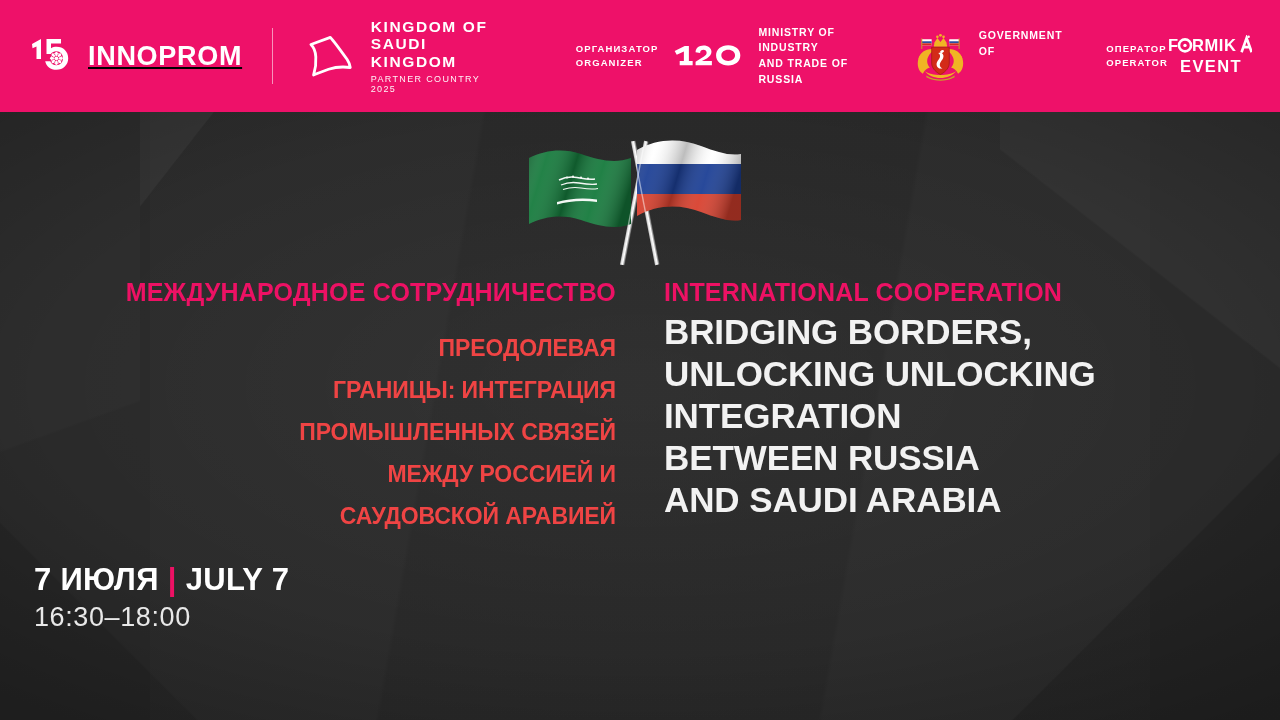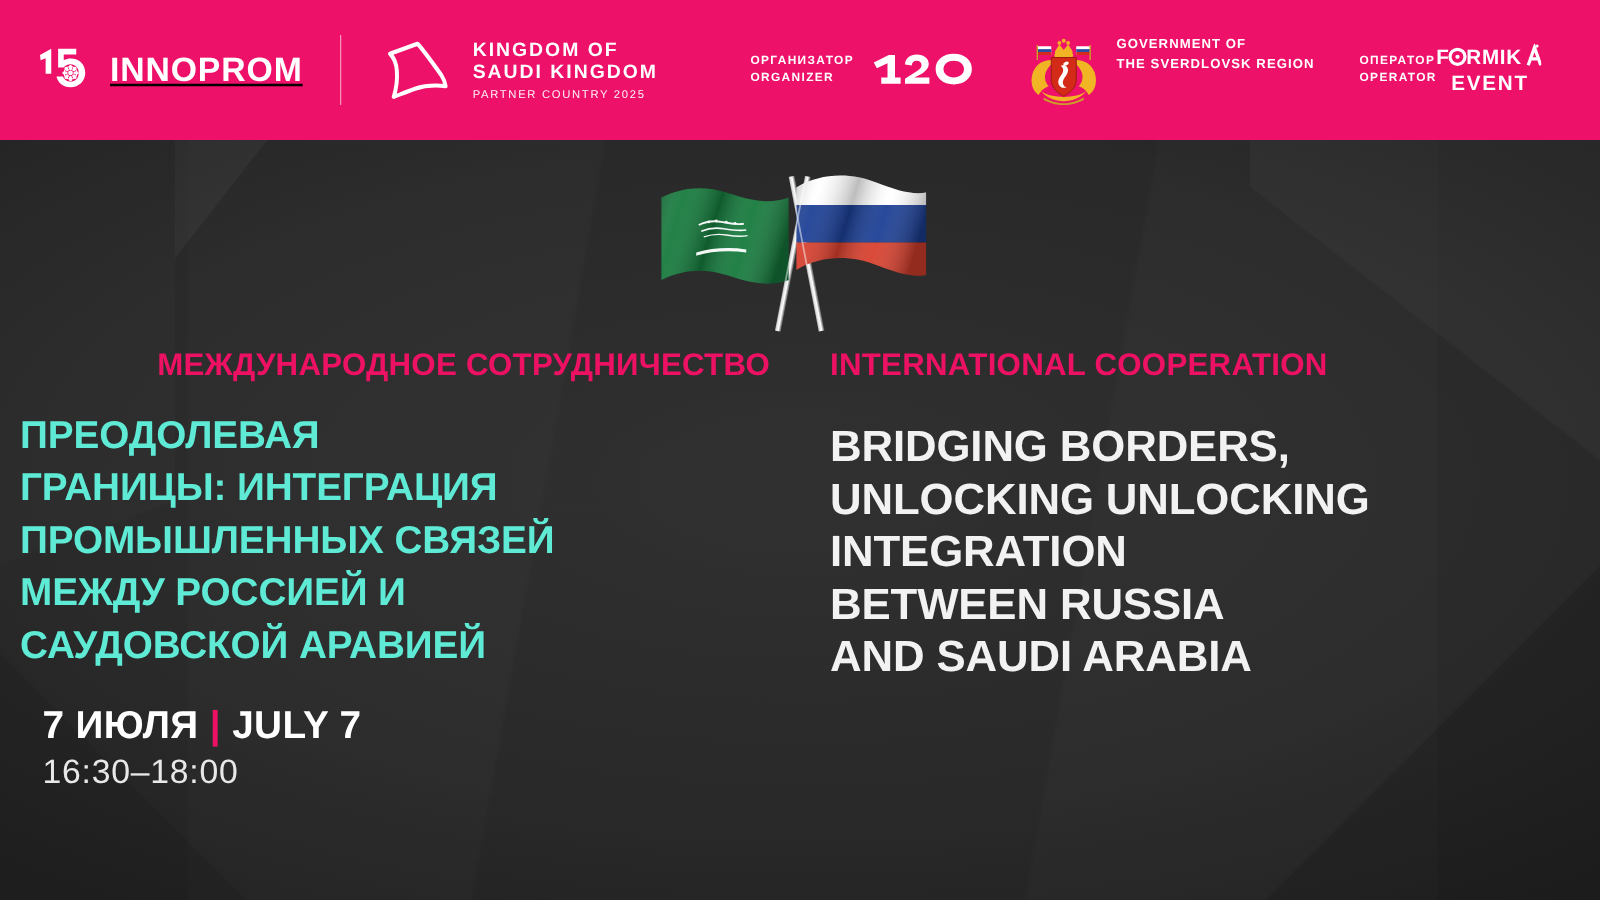--- a/index.html
+++ b/index.html
@@ -148,30 +148,30 @@
     letter-spacing: 0.2px;
     white-space: nowrap;
   }
   .kicker-ru { right: 664px; top: 0; }
   .kicker-en { left: 664px; top: 0; }
 
   .title-ru {
     position: absolute;
     right: 664px; top: 327px;
     width: 600px;
-    text-align: left;
-    color: #5eead4;
-    font-size: 31px;
+    text-align: right;
+    color: #ef4444;
+    font-size: 23px;
     font-weight: bold;
     line-height: 42px;
     letter-spacing: -0.1px;
   }
   .title-en {
     position: absolute;
-    left: 664px; top: 337px;
+    left: 664px; top: 311px;
     width: 600px;
     text-align: left;
     color: #f2f2f2;
     font-size: 35px;
     font-weight: bold;
     line-height: 42px;
     letter-spacing: -0.1px;
   }
   .title-line { display: block; white-space: nowrap; }
 
@@ -256,20 +256,24 @@
     <div class="hdr-group org-block">
       <div class="caption">
         <div>ОРГАНИЗАТОР</div>
         <div>ORGANIZER</div>
       </div>
       <svg class="logo120" viewBox="0 0 86 30">
         <path d="M2 9 L14 3 L19 3 L19 21 L23.5 21 L23.5 26 L8 26 L8 21 L13 21 L13 9.5 L4.5 13.5 Z" fill="#ffffff"></path>
         <path d="M27 10.5 C27 5.8 31 2.5 36.5 2.5 C42 2.5 46 5.6 46 10 C46 13 44.3 15.2 40.5 18 L34.5 21 L46.5 21 L46.5 26 L27 26 L27 22 L37 15.5 C39.3 14 40.2 12.7 40.2 11 C40.2 9 38.7 7.6 36.4 7.6 C34 7.6 32.5 9.1 32.4 11.4 Z" fill="#ffffff"></path>
         <path d="M66 2 C74.5 2 80.5 7 80.5 14.2 C80.5 21.4 74.5 26.5 66 26.5 C57.5 26.5 51.5 21.4 51.5 14.2 C51.5 7 57.5 2 66 2 Z M66 7.5 C61.3 7.5 57.8 10.3 57.8 14.2 C57.8 18.1 61.3 21 66 21 C70.7 21 74.2 18.1 74.2 14.2 C74.2 10.3 70.7 7.5 66 7.5 Z" fill="#ffffff"></path>
       </svg>
+      <div class="minline">
+        <div>MINISTRY OF INDUSTRY</div>
+        <div>AND TRADE OF RUSSIA</div>
+      </div>
     </div>
 
     <div class="hdr-group gov-block">
       <svg class="coa" viewBox="0 0 60 56">
 
         <g>
           <rect x="9" y="9" width="11" height="7" fill="#ffffff"></rect>
           <rect x="9" y="11.3" width="11" height="2.3" fill="#2b4ea2"></rect>
           <rect x="9" y="13.6" width="11" height="2.4" fill="#d52b1e"></rect>
           <rect x="8.3" y="8" width="1.1" height="12" fill="#c8a227"></rect>
@@ -299,21 +303,20 @@
 
         <g fill="#ffffff">
           <path d="M30.5 24 C32.5 24.8 33.6 26.6 33.4 28.6 C33.2 30.8 31.8 32.5 30.6 34.2 C29.6 35.7 29 37.4 29.4 39 C29.8 40.6 31 41.6 32.3 42.2 L28.6 42.2 C27 41.4 25.8 39.9 25.6 38 C25.4 35.8 26.6 33.9 27.8 32.3 C28.9 30.8 29.8 29.2 29.5 27.5 C29.3 26.2 28.5 25.2 27.4 24.6 Z"></path>
           <ellipse cx="31.8" cy="22.9" rx="2.3" ry="1.5" transform="rotate(-22 31.8 22.9)"></ellipse>
         </g>
 
         <path d="M14 50 C20 53.5 25 54.6 30 54.6 C35 54.6 40 53.5 46 50 L46 52 C40 55 35 56 30 56 C25 56 20 55 14 52 Z" fill="#c8a227"></path>
       </svg>
       <div class="govline">
         <div>GOVERNMENT OF</div>
-        <div>THE SVERDLOVSK REGION</div>
       </div>
     </div>
 
     <div class="hdr-group op-block">
       <div class="caption">
         <div>ОПЕРАТОР</div>
         <div>OPERATOR</div>
       </div>
       <svg class="formika" viewBox="0 0 84 42">
         <text x="0" y="16" font-family="'Liberation Sans', sans-serif" font-size="16.5" font-weight="bold" letter-spacing="0.6" fill="#ffffff">F</text>

